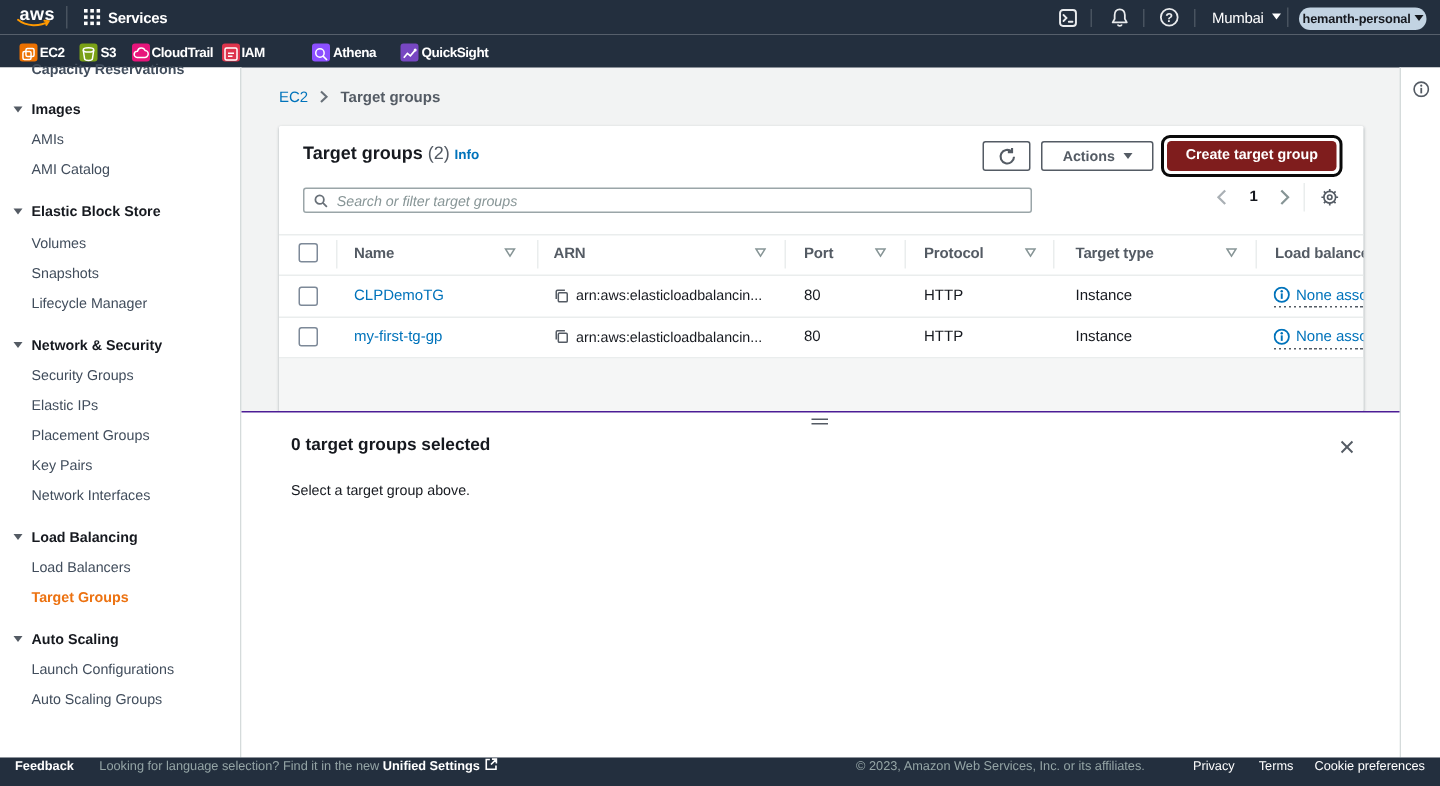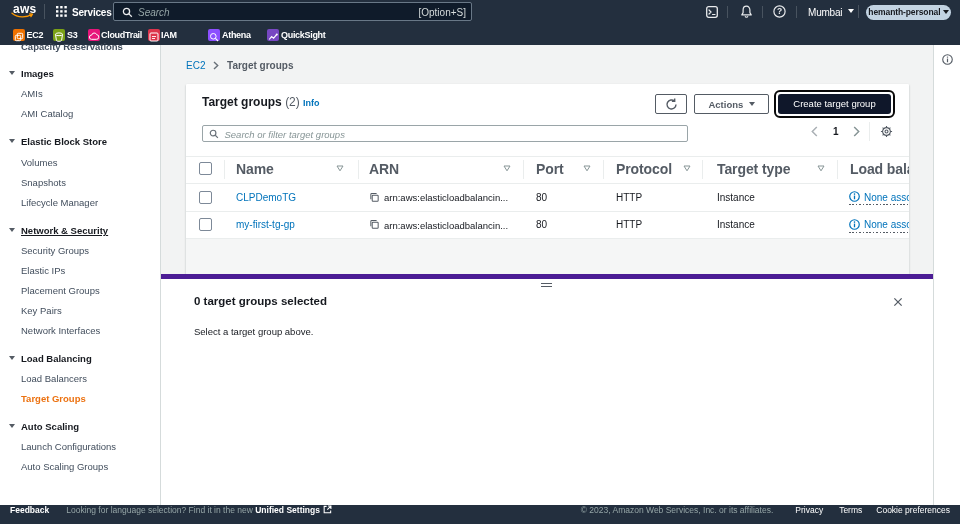--- a/index.html
+++ b/index.html
@@ -23,32 +23,32 @@
 .side-tri { position:absolute; left:9px; width:0; height:0; border-left:3.5px solid transparent; border-right:3.5px solid transparent; border-top:4.5px solid #545b64; }
 
 #rightstrip { position:absolute; left:933px; top:45px; width:27px; height:460px; background:#fff; border-left:1px solid #d5dbdb; }
 
 #crumb { position:absolute; left:186px; top:60px; font-size:10px; line-height:12px; }
 
 #card { position:absolute; left:186px; top:84px; width:723px; height:190px; background:#fff; border-radius:1px; box-shadow:0 1px 2px 0 rgba(0,28,36,.3); overflow:hidden; }
 #cardbottom { position:absolute; left:0; top:154.5px; width:723px; height:35.5px; background:#f5f6f6; }
 .btn { position:absolute; top:10px; height:20px; background:#fff; border:1px solid #545b64; border-radius:2px; color:#545b64; font-size:9.5px; font-weight:700; display:flex; align-items:center; justify-content:center; }
 #createwrap { position:absolute; left:588px; top:6px; width:121px; height:28px; border:2px solid #0a0a0a; border-radius:6px; padding:2px; background:#fff; }
-#createbtn { width:100%; height:100%; background:#0f172a; border-radius:3px; color:#fff; font-size:9.5px; font-weight:400; text-align:center; line-height:20px; }
+#createbtn { width:100%; height:100%; background:#7f1d1d; border-radius:3px; color:#fff; font-size:9.5px; font-weight:700; text-align:center; line-height:20px; }
 #filter { position:absolute; left:15.5px; top:41px; width:486px; height:17px; border:1px solid #9aa5a8; border-radius:2px; background:#fff; }
 #filter .ph { position:absolute; left:22px; top:3px; font-size:9.5px; font-style:italic; color:#879596; }
 
 .hl { position:absolute; left:0; width:723px; height:1px; background:#eaeded; }
 .cvl { position:absolute; top:76px; width:1px; height:19px; background:#eaeded; }
-.th { position:absolute; top:80px; font-size:14px; font-weight:700; color:#545b64; line-height:11px; white-space:nowrap; letter-spacing:-.1px; }
+.th { position:absolute; top:80px; font-size:10px; font-weight:700; color:#545b64; line-height:11px; white-space:nowrap; letter-spacing:-.1px; }
 .td { position:absolute; font-size:10px; color:#16191f; line-height:11px; white-space:nowrap; }
 .link { color:#0073bb; text-decoration:none; }
 .cb { position:absolute; left:13px; width:13px; height:13px; border:1px solid #7d8998; border-radius:2px; background:#fff; }
 
-#split { position:absolute; left:161px; top:274px; width:772px; height:231px; background:#fff; border-top:5px solid #4c1d95; }
+#split { position:absolute; left:161px; top:274px; width:772px; height:231px; background:#fff; border-top:1px solid #4c1d95; }
 
 #footer { position:absolute; left:0; top:505px; width:960px; height:19px; background:#232f3e; font-size:8.5px; display:flex; }
 </style>
 </head>
 <body>
 
 <div id="topnav">
   <div class="abs" style="left:13px;top:3px;color:#fff;font-weight:700;font-size:12px;letter-spacing:.3px;line-height:12px;">aws</div>
   <svg class="abs" style="left:11px;top:12px;" width="24" height="7" viewBox="0 0 24 7">
       <path d="M1 1.2 C 6.5 5.8, 15.5 5.8, 21.5 2.2 M21.5 2.2 l-2.9 -.4 M21.5 2.2 l-1.6 2.4" stroke="#f90" stroke-width="1.3" fill="none" stroke-linecap="round"></path>
@@ -61,28 +61,20 @@
         <rect x="8.4" y="0" width="2.4" height="2.4"></rect>
         <rect x="0" y="4.2" width="2.4" height="2.4"></rect>
         <rect x="4.2" y="4.2" width="2.4" height="2.4"></rect>
         <rect x="8.4" y="4.2" width="2.4" height="2.4"></rect>
         <rect x="0" y="8.4" width="2.4" height="2.4"></rect>
         <rect x="4.2" y="8.4" width="2.4" height="2.4"></rect>
         <rect x="8.4" y="8.4" width="2.4" height="2.4"></rect>
       </g>
     </svg>
   <div class="abs navtxt" style="left:72px;top:7px;font-weight:600;">Services</div>
-  <div id="searchbox">
-    <svg class="abs" style="left:8px;top:4px;" width="11" height="11" viewBox="0 0 11 11">
-        <circle cx="4.5" cy="4.5" r="3.1" stroke="#e9ebed" stroke-width="1.3" fill="none"></circle>
-        <path d="M6.9 6.9 L9.8 9.8" stroke="#e9ebed" stroke-width="1.3"></path>
-      </svg>
-    <span class="ph">Search</span>
-      <span class="kbd">[Option+S]</span>
-  </div>
 
   <svg class="abs" style="left:706px;top:6px;" width="12" height="12" viewBox="0 0 12 12">
       <rect x="0.7" y="0.7" width="10.6" height="10.6" rx="2" stroke="#e9ebed" stroke-width="1.3" fill="none"></rect>
       <path d="M3 4 l2 2 -2 2 M6.5 8.5 h2.5" stroke="#e9ebed" stroke-width="1.2" fill="none" stroke-linecap="round"></path>
     </svg>
   <div class="vdiv" style="left:727px;top:6px;height:12px;"></div>
   <svg class="abs" style="left:740px;top:5px;" width="13" height="14" viewBox="0 0 13 14">
       <path d="M6.5 1.2 C4.4 1.2 3.1 2.8 3.1 5 V7.6 L1.8 9.9 H11.2 L9.9 7.6 V5 C9.9 2.8 8.6 1.2 6.5 1.2 Z" stroke="#e9ebed" stroke-width="1.2" fill="none" stroke-linejoin="round"></path>
       <path d="M5.1 11.3 a1.5 1.5 0 0 0 2.8 0" stroke="#e9ebed" stroke-width="1.2" fill="none"></path>
     </svg>
@@ -134,21 +126,21 @@
 <div class="side-tri" style="top:71px;"></div>
 <div class="side-hdr" style="top:68px;">Images</div>
 <div class="side-item" style="top:88px;">AMIs</div>
 <div class="side-item" style="top:108px;">AMI Catalog</div>
 <div class="side-tri" style="top:139px;"></div>
 <div class="side-hdr" style="top:136px;">Elastic Block Store</div>
 <div class="side-item" style="top:157px;">Volumes</div>
 <div class="side-item" style="top:177px;">Snapshots</div>
 <div class="side-item" style="top:197px;">Lifecycle Manager</div>
 <div class="side-tri" style="top:228px;"></div>
-<div class="side-hdr" style="top:225px;text-decoration:underline;">Network &amp; Security</div>
+<div class="side-hdr" style="top:225px;">Network &amp; Security</div>
 <div class="side-item" style="top:245px;">Security Groups</div>
 <div class="side-item" style="top:265px;">Elastic IPs</div>
 <div class="side-item" style="top:285px;">Placement Groups</div>
 <div class="side-item" style="top:305px;">Key Pairs</div>
 <div class="side-item" style="top:325px;">Network Interfaces</div>
 <div class="side-tri" style="top:356px;"></div>
 <div class="side-hdr" style="top:353px;">Load Balancing</div>
 <div class="side-item" style="top:373px;">Load Balancers</div>
 <div class="side-item" style="top:393px;color:#ec7211;font-weight:700;">Target Groups</div>
 <div class="side-tri" style="top:424px;"></div>
@@ -291,16 +283,16 @@
 </div>
 
 <div id="footer">
   <span style="color:#fff;font-weight:600;margin-left:10px;">Feedback</span>
   <span style="color:#95a5a6;margin-left:17px;">Looking for language selection? Find it in the new <span style="color:#fff;font-weight:700;">Unified Settings</span></span>
   <svg style="margin-left:3px;" width="9" height="9" viewBox="0 0 10 10">
       <path d="M8.5 6 V8.7 H1.3 V1.5 H4" stroke="#fff" stroke-width="1.2" fill="none"></path>
       <path d="M5.5 1.2 H8.8 V4.5 M8.8 1.2 L4.8 5.2" stroke="#fff" stroke-width="1.2" fill="none"></path>
     </svg>
   <span style="margin-left:auto;color:#95a5a6;">© 2023, Amazon Web Services, Inc. or its affiliates.</span>
-  <span style="color:#fff;margin-left:22px;">Privacy</span>
+  <span style="color:#fff;margin-left:32px;">Privacy</span>
   <span style="color:#fff;margin-left:16px;">Terms</span>
   <span style="color:#fff;margin-left:14px;margin-right:10px;">Cookie preferences</span>
 </div>
 
 </body></html>

